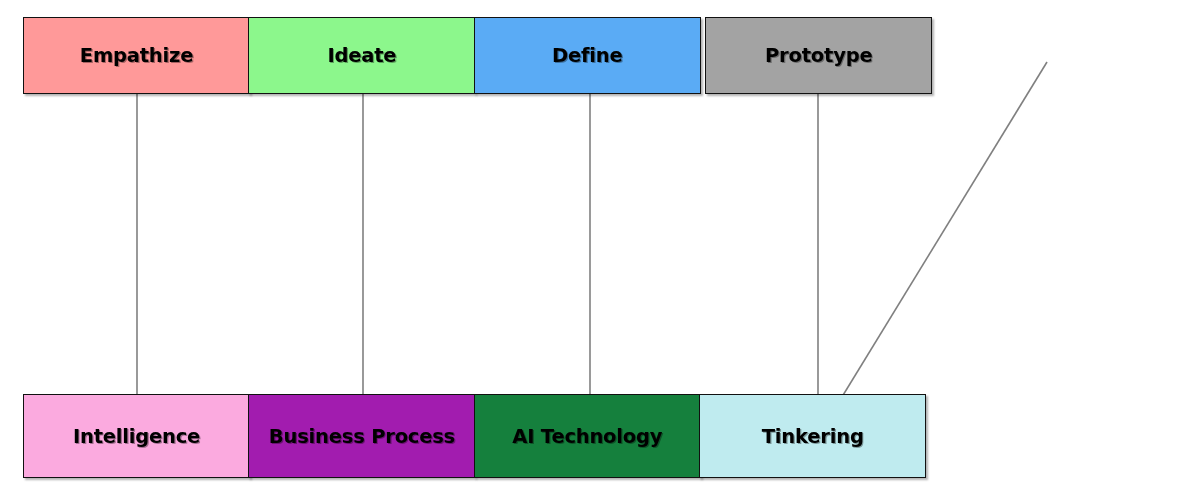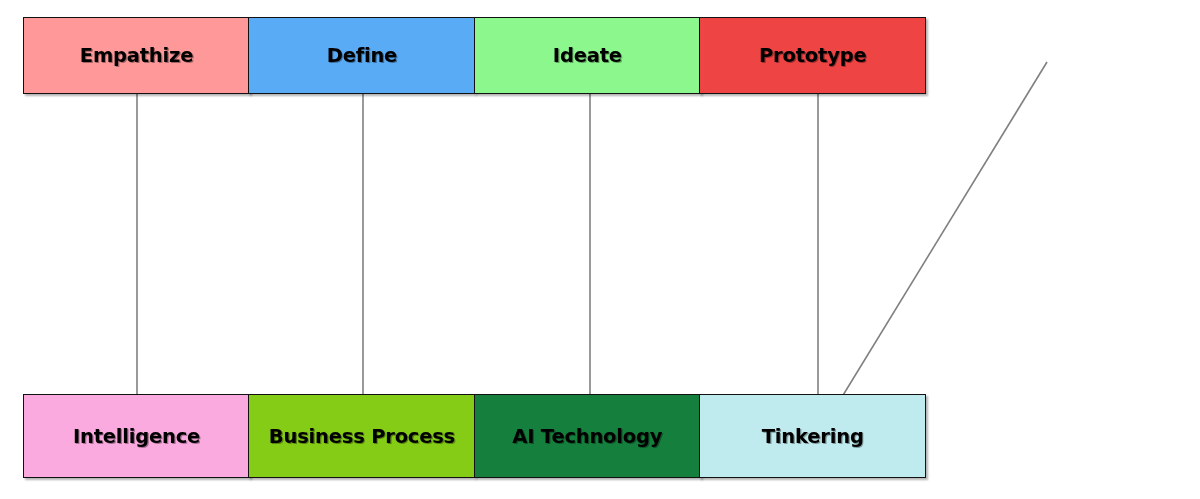--- a/index.html
+++ b/index.html
@@ -84,36 +84,36 @@
 
     <line x1="818" y1="62" x2="818" y2="424" stroke="#808080" stroke-width="1.6" marker-end="url(#arrowhead)"></line>
 
     <line x1="1047" y1="62" x2="826" y2="423" stroke="#808080" stroke-width="1.6" marker-end="url(#arrowhead)"></line>
   </svg>
 
   <div class="row" id="top-row">
     <div class="node top-node" style="background: rgb(255, 153, 153);">
       <span class="node-label">Empathize</span>
     </div>
+    <div class="node top-node" style="background: rgb(140, 247, 140);">
+      <span class="node-label">Ideate</span>
+    </div>
     <div class="node top-node" style="background: rgb(90, 171, 245);">
       <span class="node-label">Define</span>
     </div>
-    <div class="node top-node" style="background: rgb(140, 247, 140);">
-      <span class="node-label">Ideate</span>
-    </div>
-    <div class="node top-node" style="background: #ef4444;">
+    <div class="node top-node" style="background: #a3a3a3; margin-left: 6px;">
       <span class="node-label">Prototype</span>
     </div>
   </div>
 
   <div class="row" id="bottom-row">
     <div class="node bottom-node" style="background: rgb(251, 170, 223);">
       <span class="node-label">Intelligence</span>
     </div>
-    <div class="node bottom-node" style="background: #84cc16;">
+    <div class="node bottom-node" style="background: #a21caf;">
       <span class="node-label">Business Process</span>
     </div>
     <div class="node bottom-node" style="background: #15803d;">
       <span class="node-label">AI Technology</span>
     </div>
     <div class="node bottom-node" style="background: rgb(191, 235, 239);">
       <span class="node-label">Tinkering</span>
     </div>
   </div>
 

